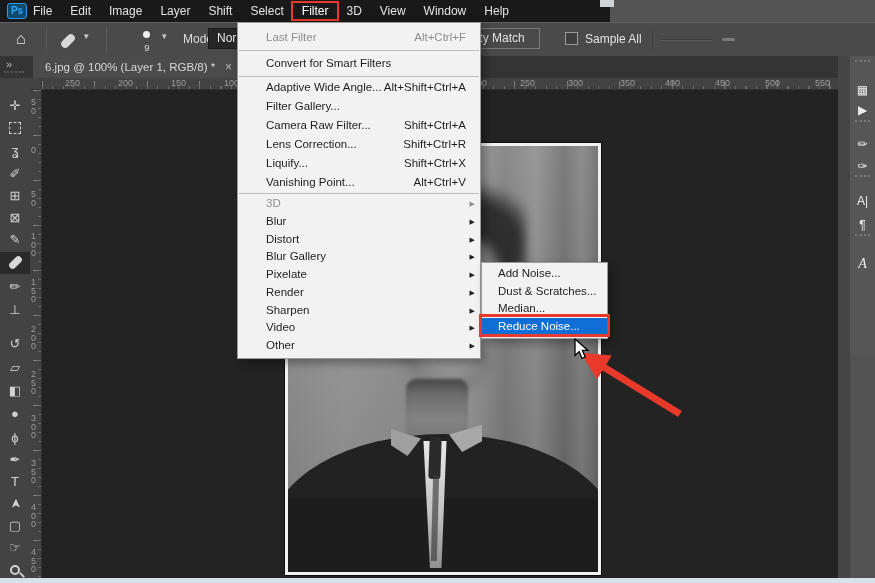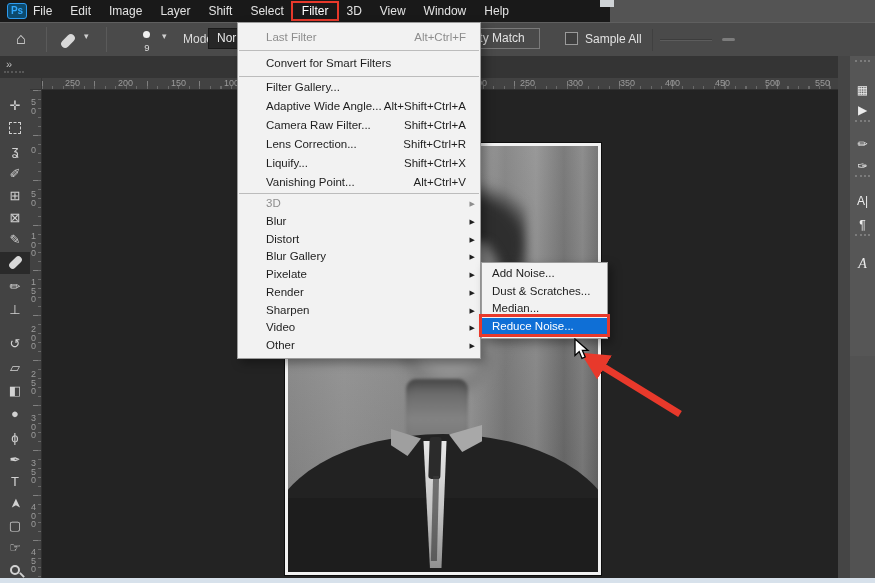--- a/index.html
+++ b/index.html
@@ -97,21 +97,21 @@
   .mi-big{height:23px;line-height:23px}
   .mi-mid{height:19px;line-height:19px}
   .mi-sub{height:17.75px;line-height:17.75px}
   .mi-dis{color:#8d8d8d}
   .mi-hl{background:#0f6fd6;color:#fff}
   .mi-short{position:absolute;right:14px;top:0}
   .mi-arrow{position:absolute;right:5px;top:0;font-size:7px}
   .mi-sep{height:1px;background:#bcbcbc;margin:1px 1px}
   .mi-redbox{inset:-1px -1px}
   .submenu-panel{position:absolute;left:481px;top:262px;width:127px;background:#f2f2f2;border:1px solid #9b9b9b;padding:2px 0;box-shadow:4px 4px 9px rgba(0,0,0,.35);z-index:55}
-  .smi{position:relative;height:17.7px;line-height:17.7px;padding-left:10px;font-size:11.5px;color:#1e1e1e;white-space:nowrap}
+  .smi{position:relative;height:17.7px;line-height:17.7px;padding-left:16px;font-size:11.5px;color:#1e1e1e;white-space:nowrap}
   .smi-hl{background:#0f6fd6;color:#fff}
   .smi-redbox{inset:-4px -3px -1px -3px}
 
   
   .arrow-svg{position:absolute;left:545px;top:330px;z-index:80;pointer-events:none}
   .cursor-svg{position:absolute;left:573px;top:338px;z-index:90;pointer-events:none}
 </style>
 </head>
 <body>
 
@@ -151,20 +151,24 @@
     <div class="ob-check"></div>
     <div class="ob-check-label">Sample All</div>
     <div class="ob-dim-sep"></div>
     <div class="ob-dim-groove"></div>
     <div class="ob-dim-dash"></div>
   </div>
 
   <div class="tabbar">
     <div class="tab-overflow">»</div>
     <div class="tab-grip"></div>
+    <div class="tab">
+      <div class="tab-title">6.jpg @ 100% (Layer 1, RGB/8) *</div>
+      <div class="tab-close">×</div>
+    </div>
   </div>
 
   <div class="corner"></div>
   <div class="hruler">
       <span class="hnum" style="left: 23px;">250</span>
       <span class="hnum" style="left: 76px;">200</span>
       <span class="hnum" style="left: 129px;">150</span>
       <span class="hnum" style="left: 182px;">100</span>
       <span class="hnum" style="left: 430px;">200</span>
       <span class="hnum" style="left: 478px;">250</span>
@@ -244,22 +248,22 @@
       <div class="dock-icon" style="top: 159px;"><span>¶</span></div>
       <div class="dock-grip" style="top: 178px;"></div>
       <div class="dock-icon ital" style="top: 198px;"><span>A</span></div>
     </div>
 
   <div class="menu-panel">
       <div class="mi mi-big mi-dis"><span class="mi-label">Last Filter</span><span class="mi-short">Alt+Ctrl+F</span></div>
       <div class="mi-sep"></div>
       <div class="mi mi-big"><span class="mi-label">Convert for Smart Filters</span></div>
       <div class="mi-sep"></div>
+      <div class="mi mi-mid"><span class="mi-label">Adaptive Wide Angle...</span><span class="mi-short">Alt+Shift+Ctrl+A</span></div>
       <div class="mi mi-mid"><span class="mi-label">Filter Gallery...</span></div>
-      <div class="mi mi-mid"><span class="mi-label">Adaptive Wide Angle...</span><span class="mi-short">Alt+Shift+Ctrl+A</span></div>
       <div class="mi mi-mid"><span class="mi-label">Camera Raw Filter...</span><span class="mi-short">Shift+Ctrl+A</span></div>
       <div class="mi mi-mid"><span class="mi-label">Lens Correction...</span><span class="mi-short">Shift+Ctrl+R</span></div>
       <div class="mi mi-mid"><span class="mi-label">Liquify...</span><span class="mi-short">Shift+Ctrl+X</span></div>
       <div class="mi mi-mid"><span class="mi-label">Vanishing Point...</span><span class="mi-short">Alt+Ctrl+V</span></div>
       <div class="mi-sep"></div>
       <div class="mi mi-sub mi-dis"><span class="mi-label">3D</span><span class="mi-arrow">▶</span></div>
       <div class="mi mi-sub"><span class="mi-label">Blur</span><span class="mi-arrow">▶</span></div>
       <div class="mi mi-sub"><span class="mi-label">Distort</span><span class="mi-arrow">▶</span></div>
       <div class="mi mi-sub"><span class="mi-label">Blur Gallery</span><span class="mi-arrow">▶</span></div>
       <div class="mi mi-sub"><span class="mi-label">Pixelate</span><span class="mi-arrow">▶</span></div>

